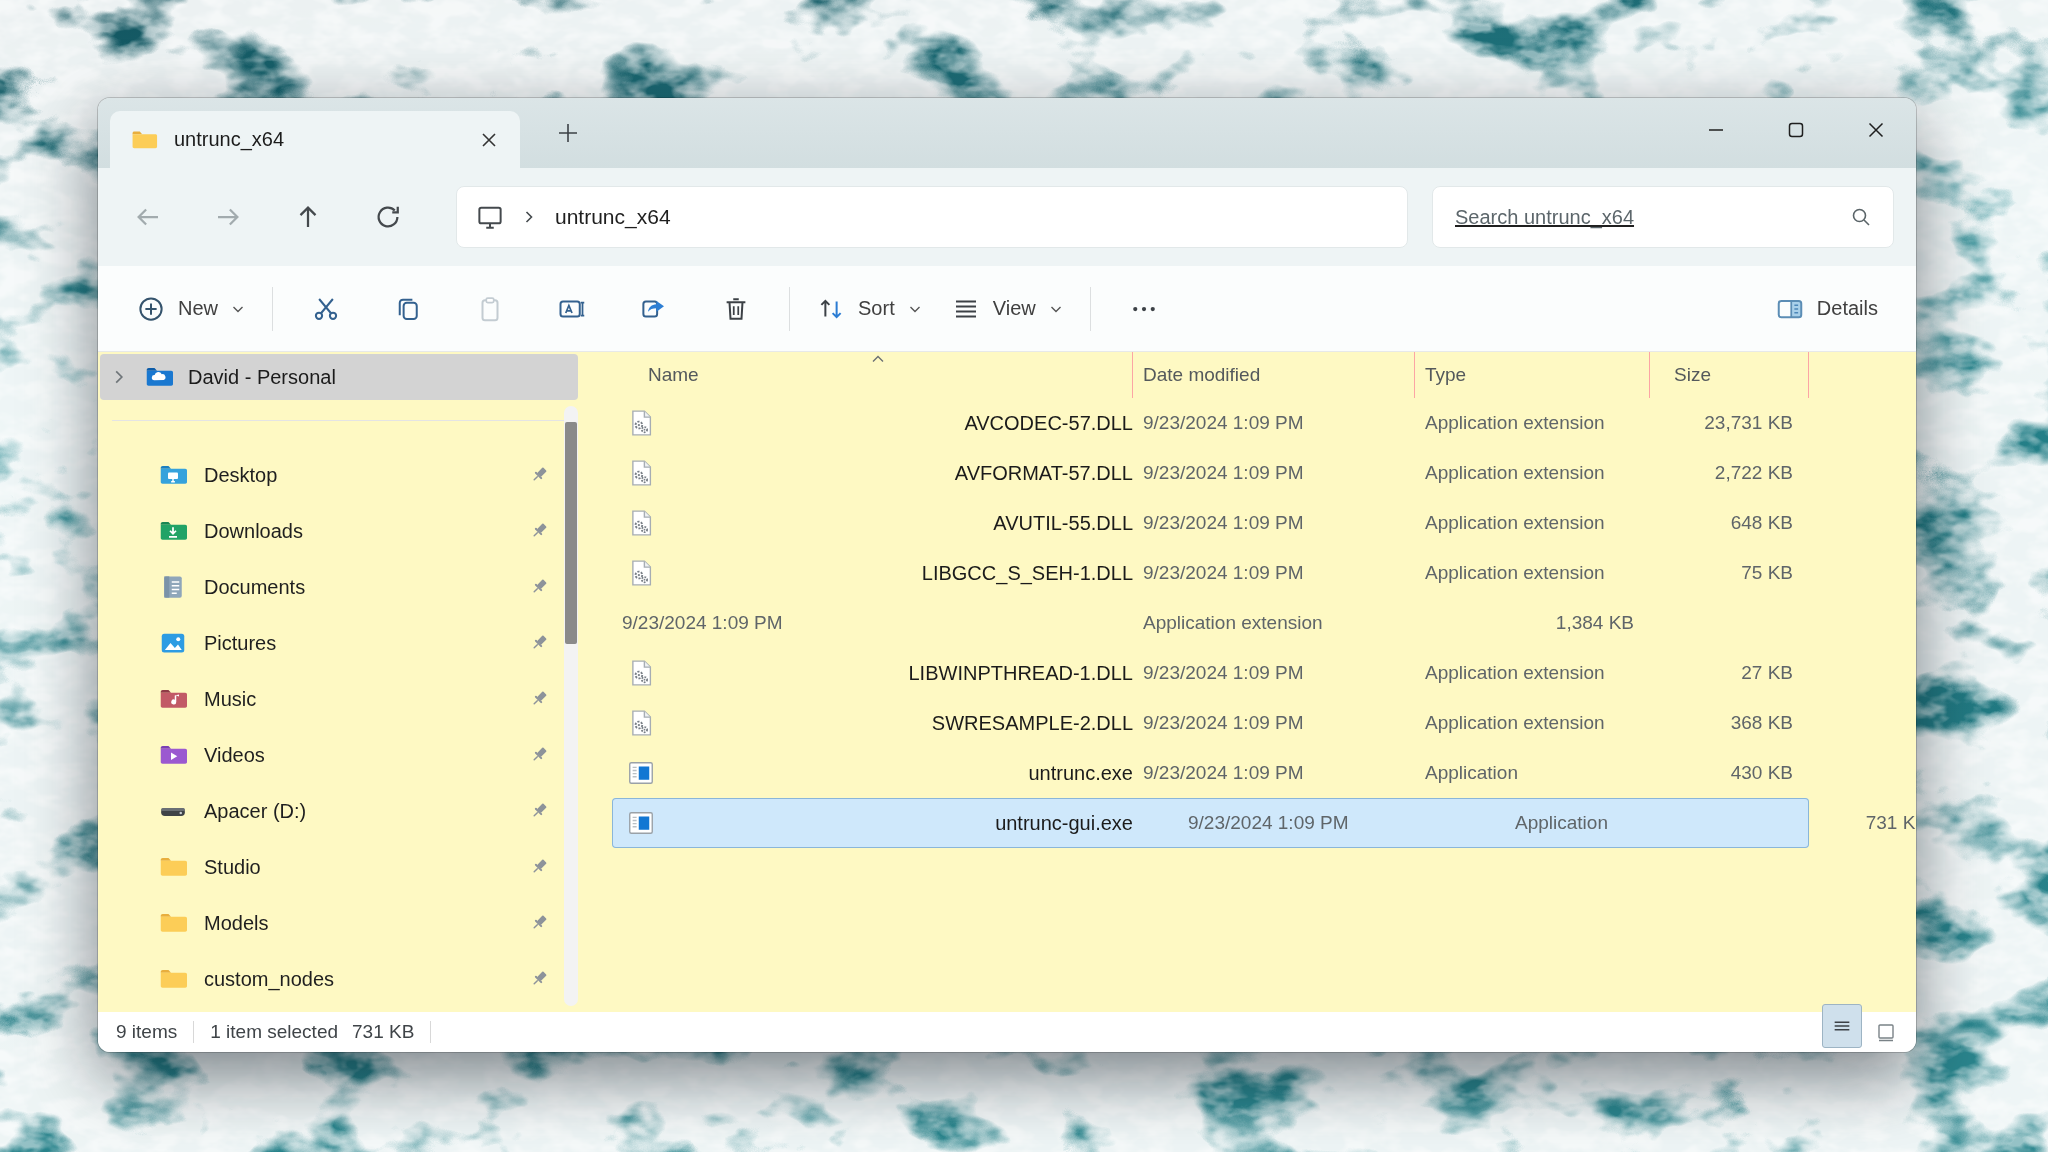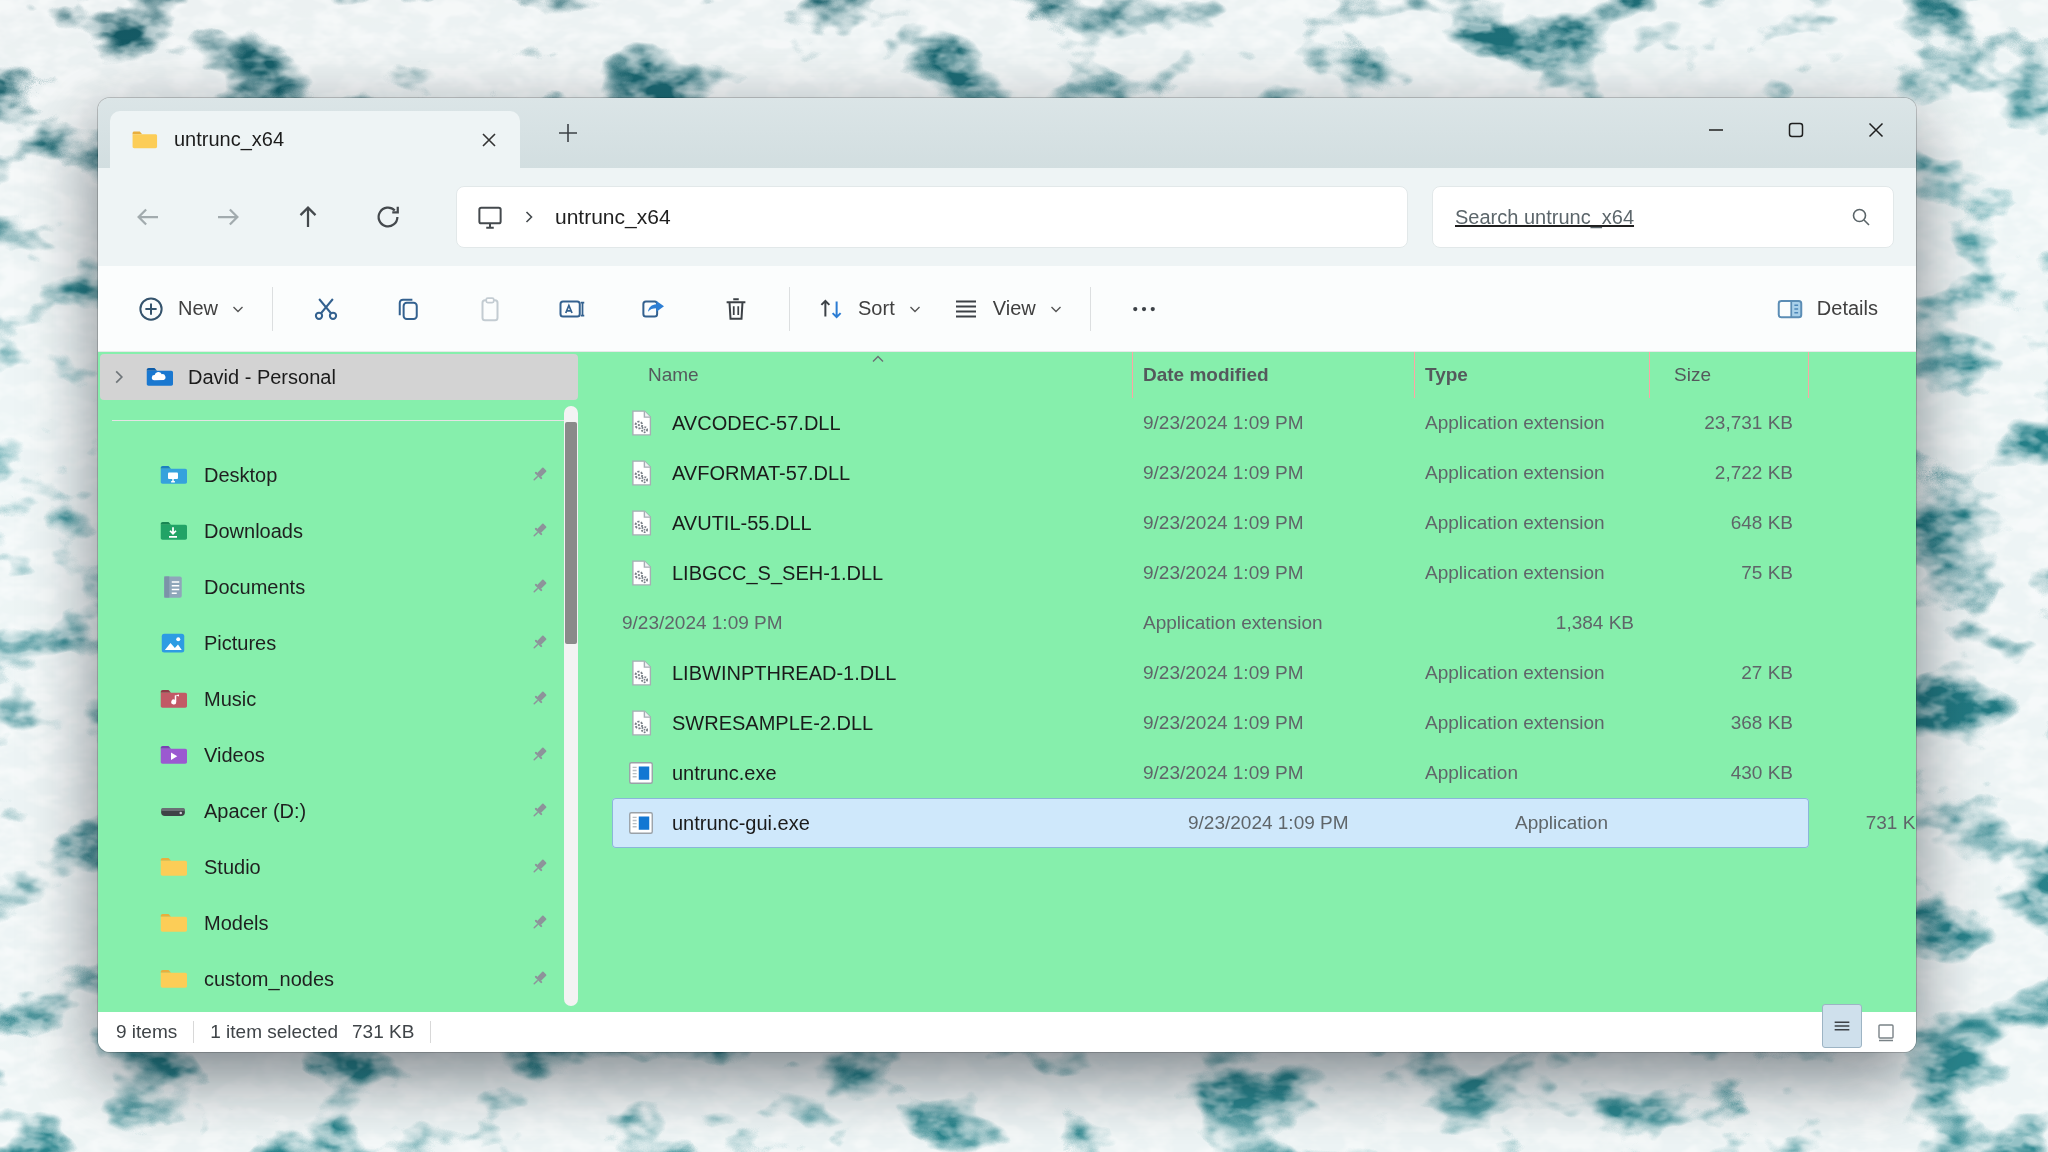--- a/index.html
+++ b/index.html
@@ -40,21 +40,21 @@
   
   .toolbar{height:86px;background:#fbfdfd;border-bottom:1px solid #e7e9e9;display:flex;align-items:center;
     padding:0 24px;flex:0 0 auto;box-sizing:border-box;}
   .tb-btn{display:flex;align-items:center;gap:12px;padding:0 14px;height:60px;border-radius:8px;flex:0 0 auto;}
   .tb-label{font-size:20px;color:#404040;}
   .tb-icon-btn{width:62px;height:60px;display:flex;align-items:center;justify-content:center;border-radius:8px;flex:0 0 auto;margin:0 10px;}
   .tb-divider{width:1px;height:44px;background:#dcdfe0;margin:0 12px;flex:0 0 auto;}
   .tb-spacer{flex:1;}
 
   
-  .body{flex:1;display:flex;background:#86efac;min-height:0;position:relative;}
+  .body{flex:1;display:flex;background:#fef9c3;min-height:0;position:relative;}
 
   
   .sidebar{width:482px;flex:0 0 auto;position:relative;padding-top:2px;box-sizing:border-box;}
   .side-root{height:46px;margin:0 2px;background:#d3d3d3;border-radius:4px;display:flex;align-items:center;padding:0 10px;box-sizing:border-box;}
   .side-root-label{font-size:20px;color:#1b1b1b;margin-left:14px;}
   .side-divider{height:1px;background:#e4e4e4;margin:20px 14px 0 14px;}
   .side-list{margin-top:26px;}
   .side-item{height:56px;display:flex;align-items:center;padding:0 30px 0 60px;box-sizing:border-box;}
   .side-label{font-size:20px;color:#1f1f1f;margin-left:16px;flex:1;white-space:nowrap;overflow:hidden;}
   .side-icon{width:30px;height:30px;display:flex;}
@@ -70,26 +70,26 @@
   .side-scroll{position:absolute;right:2px;top:54px;bottom:6px;width:14px;background:#f3f3f3;border-radius:7px;}
   .side-thumb{position:absolute;left:1px;width:12px;top:16px;height:222px;background:#8a8a8a;border-radius:2px;}
 
   
   .files{flex:1;position:relative;padding-left:32px;box-sizing:border-box;min-width:0;}
   .fgrid{width:1197px;}
   .fheader{display:grid;grid-template-columns:521px 282px 235px 159px;height:46px;align-items:center;position:relative;}
   .fheader .hcell{font-size:19px;color:#54595c;height:100%;display:flex;align-items:center;
     border-right:1px solid #fca5a5;box-sizing:border-box;}
   .hcell.h-name{padding-left:36px;}
-  .hcell.h-date,.hcell.h-type{padding-left:10px;font-weight:bold;}
+  .hcell.h-date,.hcell.h-type{padding-left:10px;}
   .hcell.h-size{padding-left:24px;}
   .sort-caret{position:absolute;left:258px;top:-2px;}
   .frow{display:grid;grid-template-columns:521px 282px 235px 159px;height:50px;align-items:center;border-radius:4px;}
   .frow.selected{background:#cfe8fb;box-shadow:inset 0 0 0 1px #8ab6d9;gap:45px;}
-  .cell{font-size:19px;color:#5f6569;white-space:nowrap;overflow:hidden;box-sizing:border-box;}
+  .cell{font-size:19px;color:#5f6569;white-space:nowrap;overflow:hidden;box-sizing:border-box;justify-content:space-between;}
   .cell.name{display:flex;align-items:center;gap:16px;color:#1b1b1b;font-size:20px;padding-left:14px;}
   .cell.date,.cell.type{padding-left:10px;}
   .cell.size{text-align:right;padding-right:16px;}
   .ficon{width:30px;height:30px;flex:0 0 auto;display:flex;}
   .ficon svg{display:none;}
   .frow[data-icon="dll"] svg[data-name="dll-file-icon"]{display:block;}
   .frow[data-icon="exe"] svg[data-name="exe-file-icon"]{display:block;}
 
   
   .statusbar{height:40px;flex:0 0 auto;background:#ffffff;display:flex;align-items:center;

